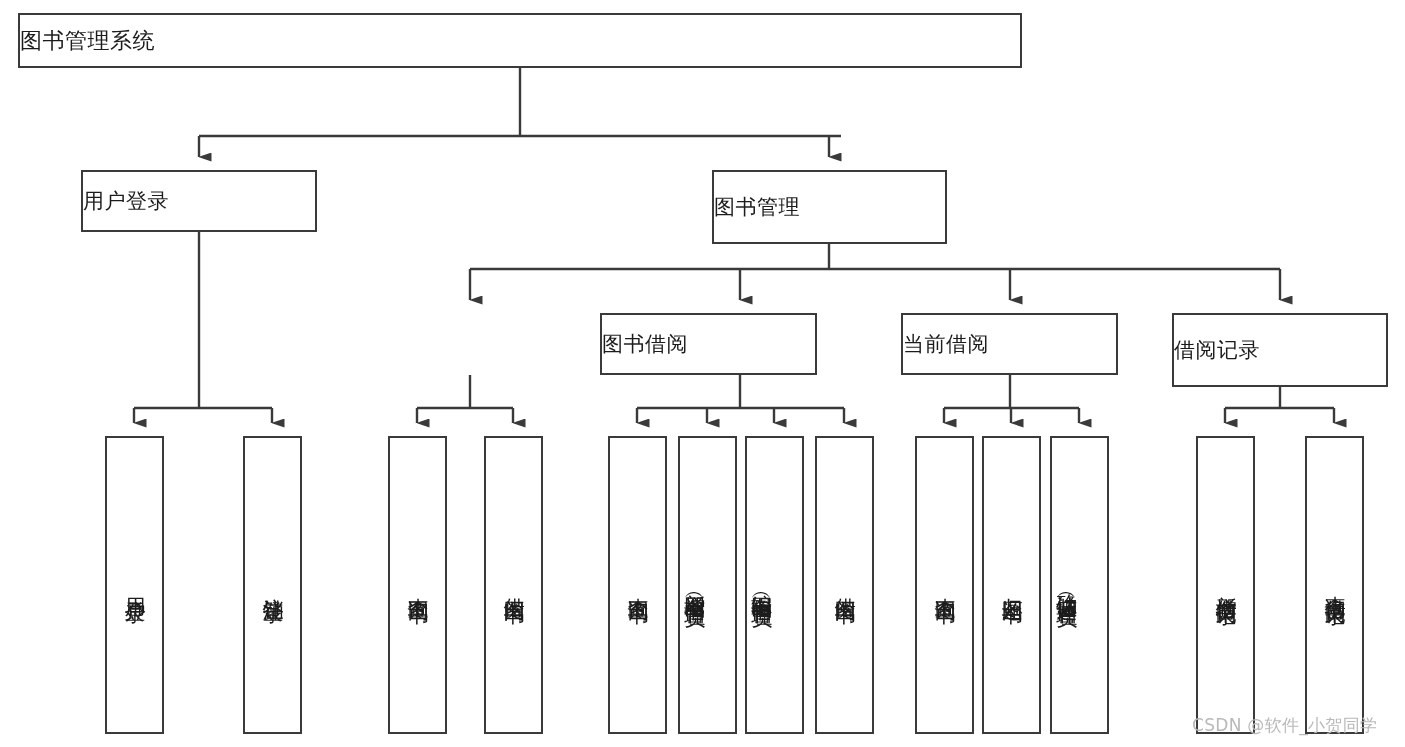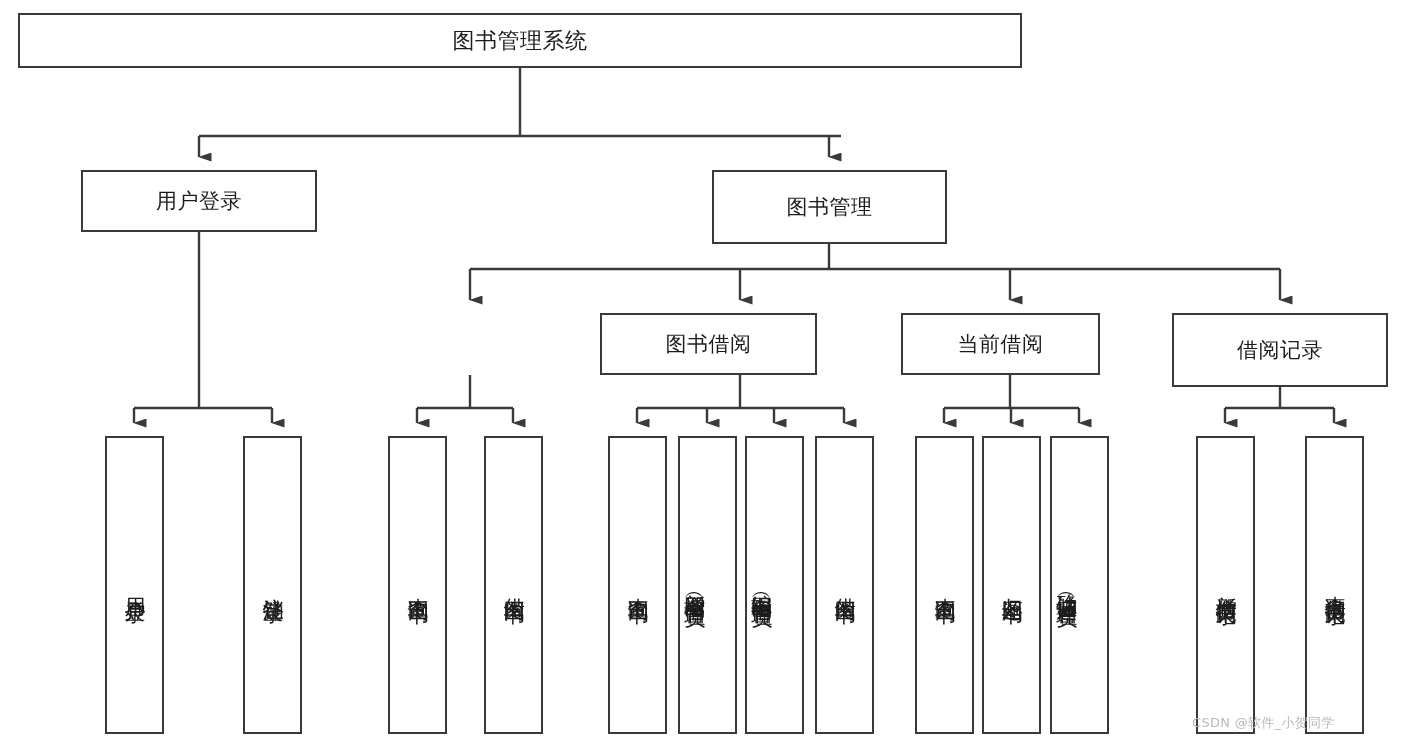--- a/index.html
+++ b/index.html
@@ -20,21 +20,21 @@
     width:1405px;height:747px;
     pointer-events:none;
   }
   .node{
     position:absolute;
     box-sizing:border-box;
     border:2px solid #3a3a3a;
     background:#ffffff;
     display:flex;
     align-items:center;
-    justify-content:center;
+    justify-content:flex-start;
   }
   .node .lbl{
     font-size:21px;
     line-height:1.15;
     letter-spacing:0.5px;
     color:#1c1c1c;
     white-space:nowrap;
   }
   .node.root .lbl{font-size:22px;}
   
@@ -50,21 +50,21 @@
     line-height:1.32;
     letter-spacing:2px;
     white-space:nowrap;
   }
   .node.vert.center{
     justify-content:center;
     padding-top:0;
   }
   .watermark{
     position:absolute;
-    font-size:13px;
+    font-size:17px;
     color:#b9b9b9;
     white-space:nowrap;
     letter-spacing:0.3px;
     font-family:"DejaVu Sans","Liberation Sans",sans-serif;
   }
 </style>
 </head>
 <body>
 
 <div id="canvas">
@@ -126,21 +126,21 @@
   <div class="node" style="left:81px;top:170px;width:236px;height:62px;">
     <span class="lbl">用户登录</span>
   </div>
   <div class="node" style="left:712px;top:170px;width:235px;height:74px;">
     <span class="lbl">图书管理</span>
   </div>
 
   <div class="node" style="left:600px;top:313px;width:217px;height:62px;">
     <span class="lbl">图书借阅</span>
   </div>
-  <div class="node" style="left:901px;top:313px;width:199px;height:62px;">
+  <div class="node" style="left:901px;top:313px;width:217px;height:62px;">
     <span class="lbl">当前借阅</span>
   </div>
   <div class="node" style="left:1172px;top:313px;width:216px;height:74px;">
     <span class="lbl">借阅记录</span>
   </div>
 
   <div class="node vert center" style="left:105px;top:436px;width:59px;height:298px;">
     <span class="lbl">用户登录</span>
   </div>
   <div class="node vert center" style="left:243px;top:436px;width:59px;height:298px;">

